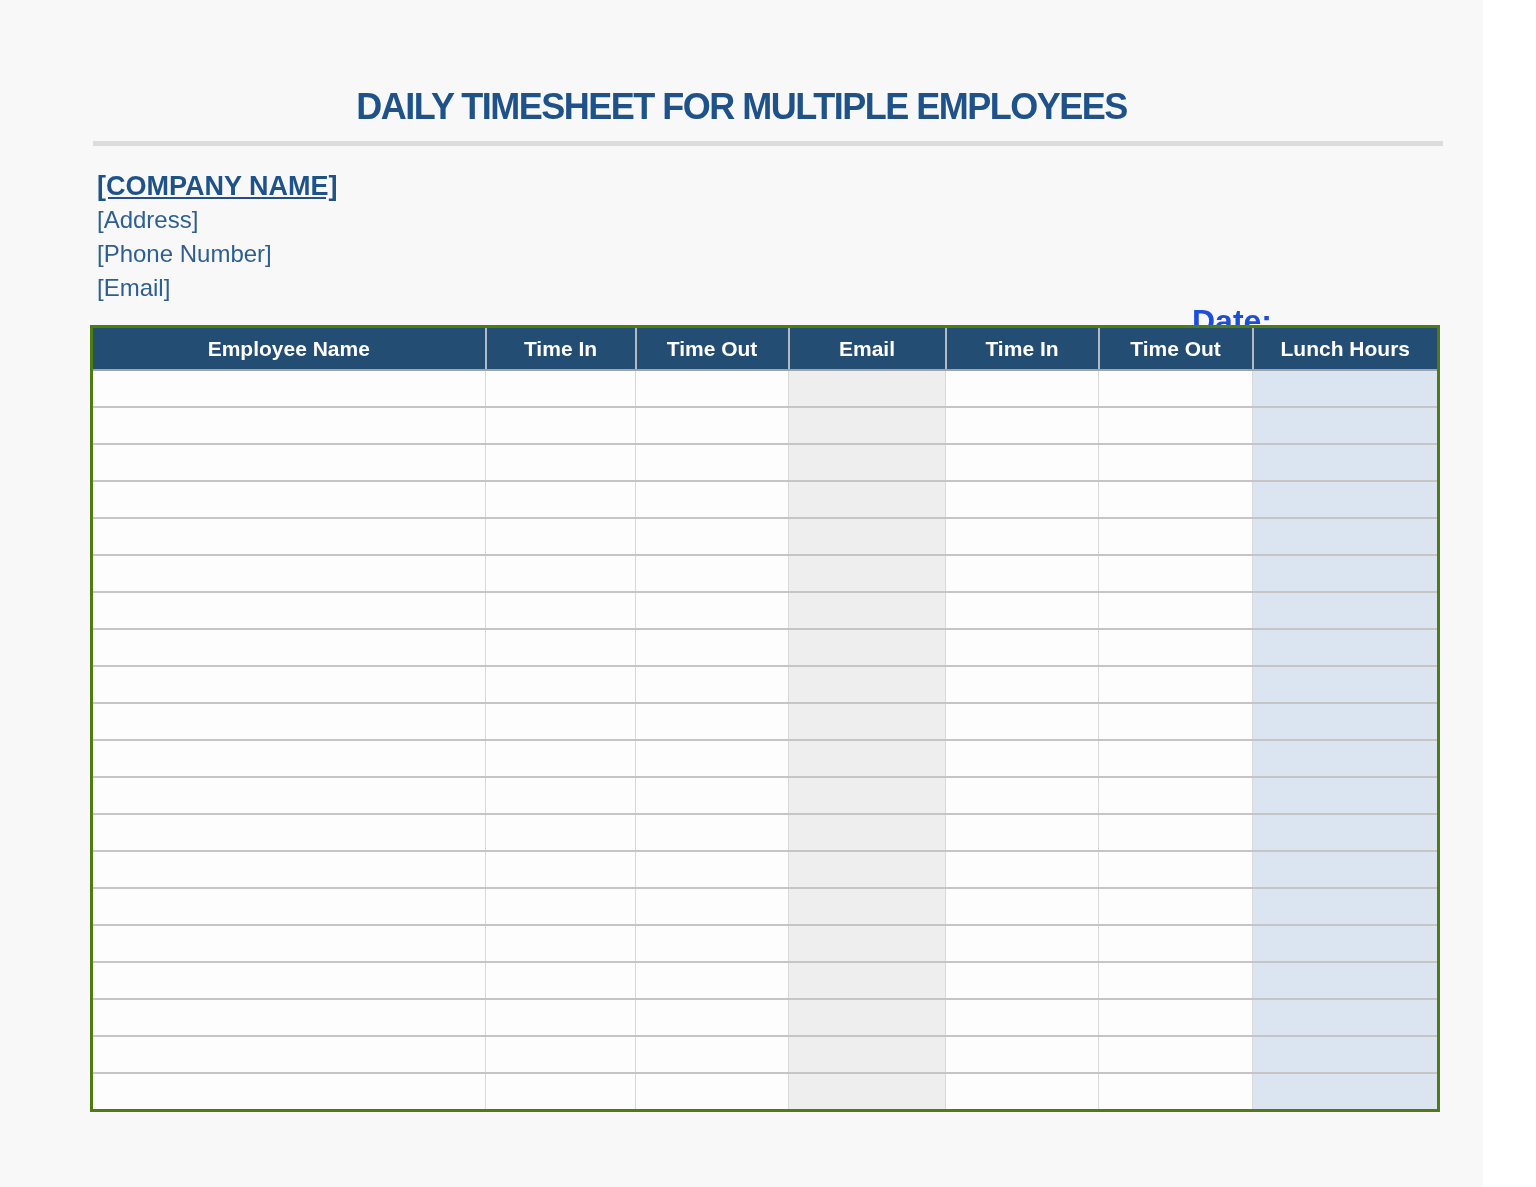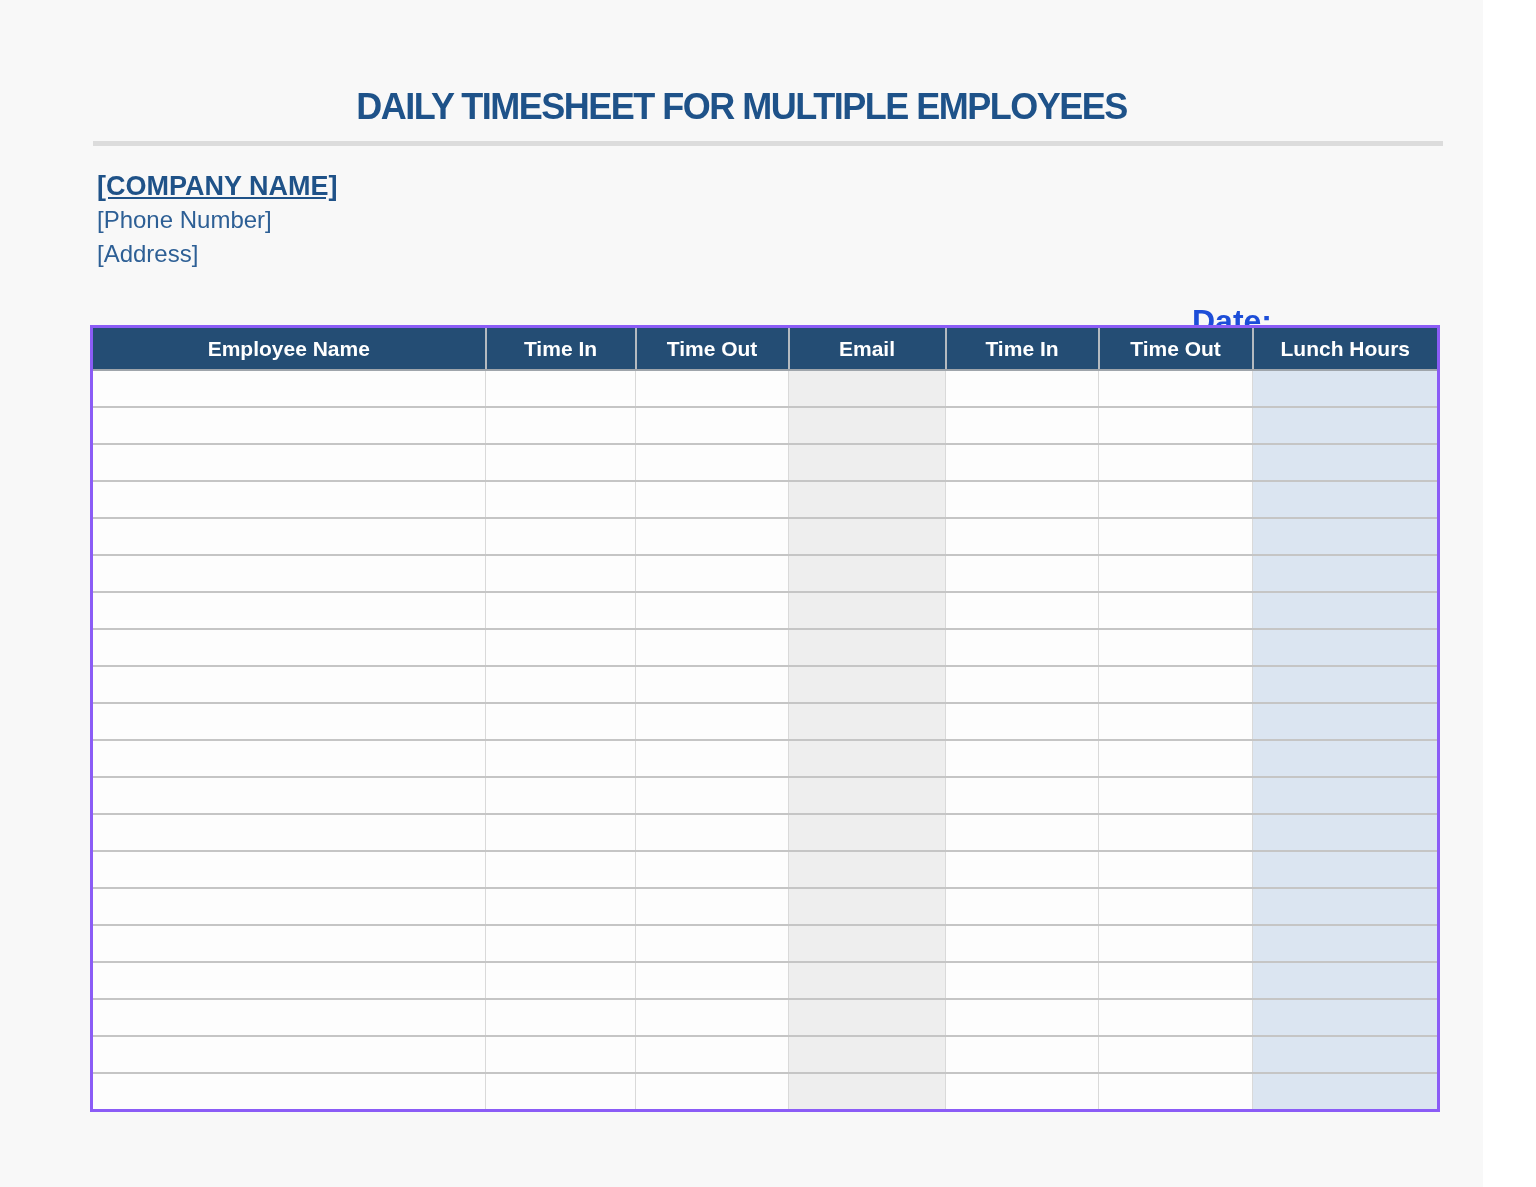--- a/index.html
+++ b/index.html
@@ -58,21 +58,21 @@
   }
   .table-wrap {
     position: absolute;
     left: 90px;
     top: 325px;
   }
   table.timesheet {
     border-collapse: collapse;
     table-layout: fixed;
     background: #3b82f6;
-    border: 3px solid #8b5cf6;
+    border: 3px solid #4d7c0f;
   }
   col.c0 { width: 394px; }
   col.c1 { width: 150px; }
   col.c2 { width: 153px; }
   col.c3 { width: 157px; }
   col.c4 { width: 153px; }
   col.c5 { width: 154px; }
   col.c6 { width: 186px; }
   table.timesheet th {
     height: 41px;
@@ -103,22 +103,23 @@
 <body>
 
 <div class="page">
 
   <h1 class="title">DAILY TIMESHEET FOR MULTIPLE EMPLOYEES</h1>
 
   <div class="divider"></div>
 
   <div class="company">
     <div class="name">[COMPANY NAME]</div>
+    <div class="line">[Address]</div>
     <div class="line">[Phone Number]</div>
-    <div class="line">[Address]</div>
+    <div class="line">[Email]</div>
   </div>
 
   <div class="date-label">Date:</div>
 
   <div class="table-wrap">
     <table class="timesheet">
       <colgroup id="timesheet-colgroup">
           <col class="c0">
           <col class="c1">
           <col class="c2">

